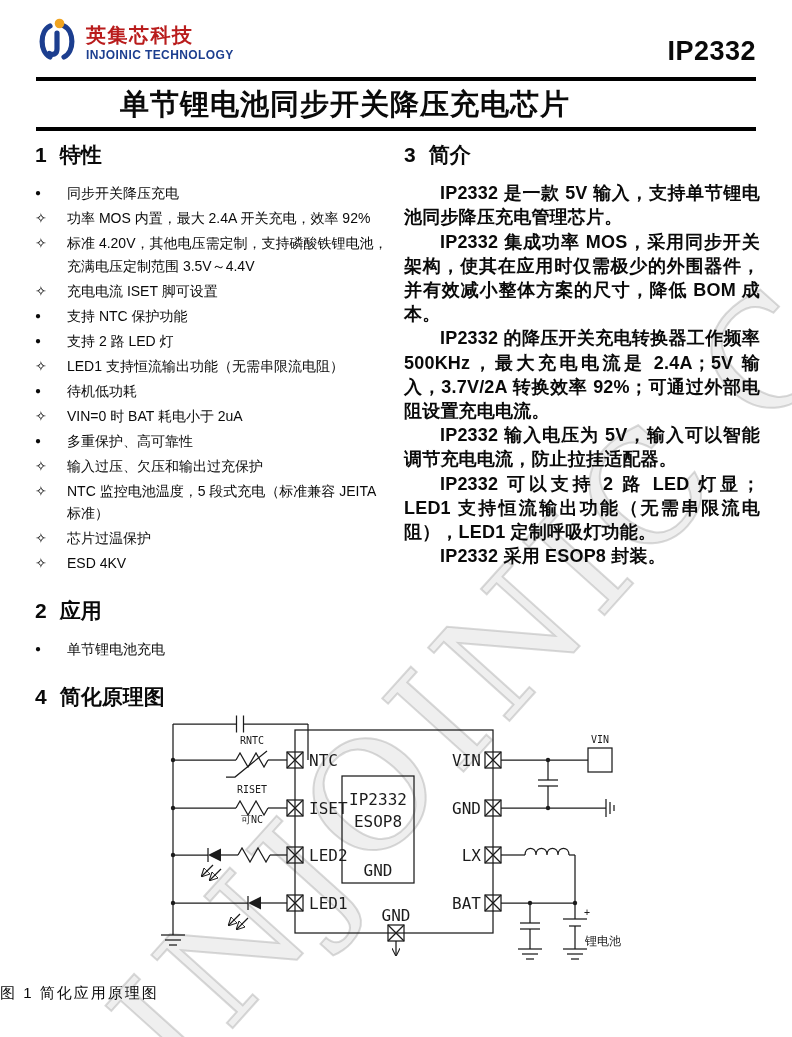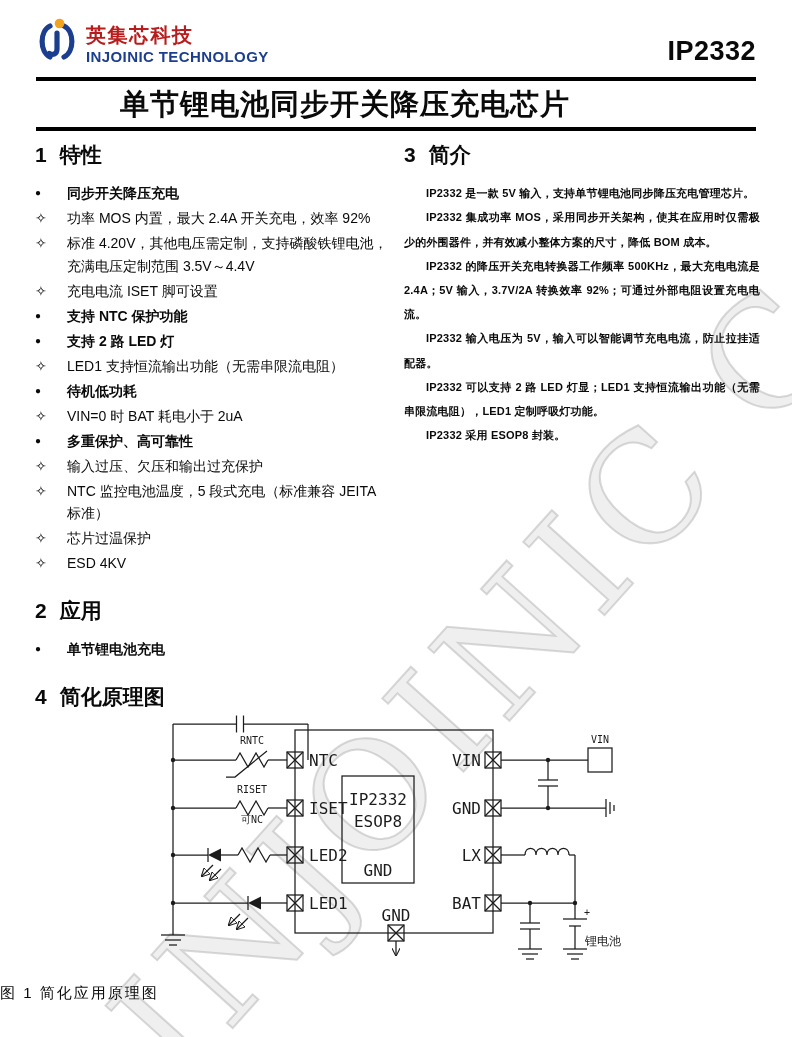--- a/index.html
+++ b/index.html
@@ -15,43 +15,43 @@
     white-space:nowrap; color:rgba(197,197,197,0.28);
     -webkit-text-stroke:2px rgba(170,170,170,0.45);
     pointer-events:none; user-select:none;
   }
   .layer { position:relative; z-index:1; }
   
   .logo-wrap { position:absolute; left:33px; top:16px; display:flex; align-items:flex-start; }
   .logo-mark { width:48px; height:50px; }
   .brand-col { margin-left:5px; padding-top:8px; }
   .brand-cn { font-size:20px; font-weight:bold; letter-spacing:1.5px; line-height:1.1; }
-  .brand-en { font-size:15px; font-weight:bold; letter-spacing:0.4px; margin-top:2px; }
+  .brand-en { font-size:12px; font-weight:bold; letter-spacing:0.4px; margin-top:2px; }
   .part-number { position:absolute; right:36px; top:36px; font-size:27px; font-weight:bold; letter-spacing:0.5px; }
   .rule { position:absolute; left:36px; width:720px; height:4px; background:#000; }
   .rule-1 { top:77px; }
   .rule-2 { top:127px; }
   .doc-title {
     position:absolute; top:85px; left:0; width:690px; text-align:center;
     font-size:29px; font-weight:bold; letter-spacing:1px;
   }
   
   .col-left  { position:absolute; left:35px;  top:142px; width:358px; }
   .col-right { position:absolute; left:404px; top:142px; width:356px; }
   h2.sec { display:flex; font-size:21px; font-weight:bold; margin:0 0 14px 0; line-height:1.2; }
   h2.sec .num { margin-right:13px; }
   h2.sec.gap-top { margin-top:22px; }
   ul.feat { list-style:none; margin:4px 0 10px 0; padding:0; font-size:14px; }
   ul.feat li { display:flex; line-height:22.6px; padding:1.2px 0; }
   ul.feat .marker { flex:0 0 20px; width:20px; margin-right:12px; }
   ul.feat li.m-bullet .marker { font-size:10px; }
   ul.feat li.m-diamond .marker { font-size:14px; }
-  ul.feat li.bold .item-text { font-weight:bold; }
+  ul.feat li.bold .item-text { font-weight:normal; }
   .intro p {
-    margin:0; font-size:11px; font-weight:bold; line-height:24.2px;
+    margin:0; font-size:18px; font-weight:bold; line-height:24.2px;
     text-indent:2em; text-align:justify; letter-spacing:0.2px;
   }
   
   .schematic { position:absolute; left:120px; top:695px; }
   .sch line, .sch path, .sch rect, .sch polyline { stroke:#1c1c1c; stroke-width:1.25; fill:none; }
   .sch .fill { fill:#1c1c1c; stroke:none; }
   .sch .dot { fill:#1c1c1c; stroke:none; }
   .sch text { fill:#1c1c1c; stroke:none; font-family:"DejaVu Sans Mono", monospace; }
   .sch .pinlbl { font-size:16px; }
   .sch .chiplbl { font-size:16px; }

